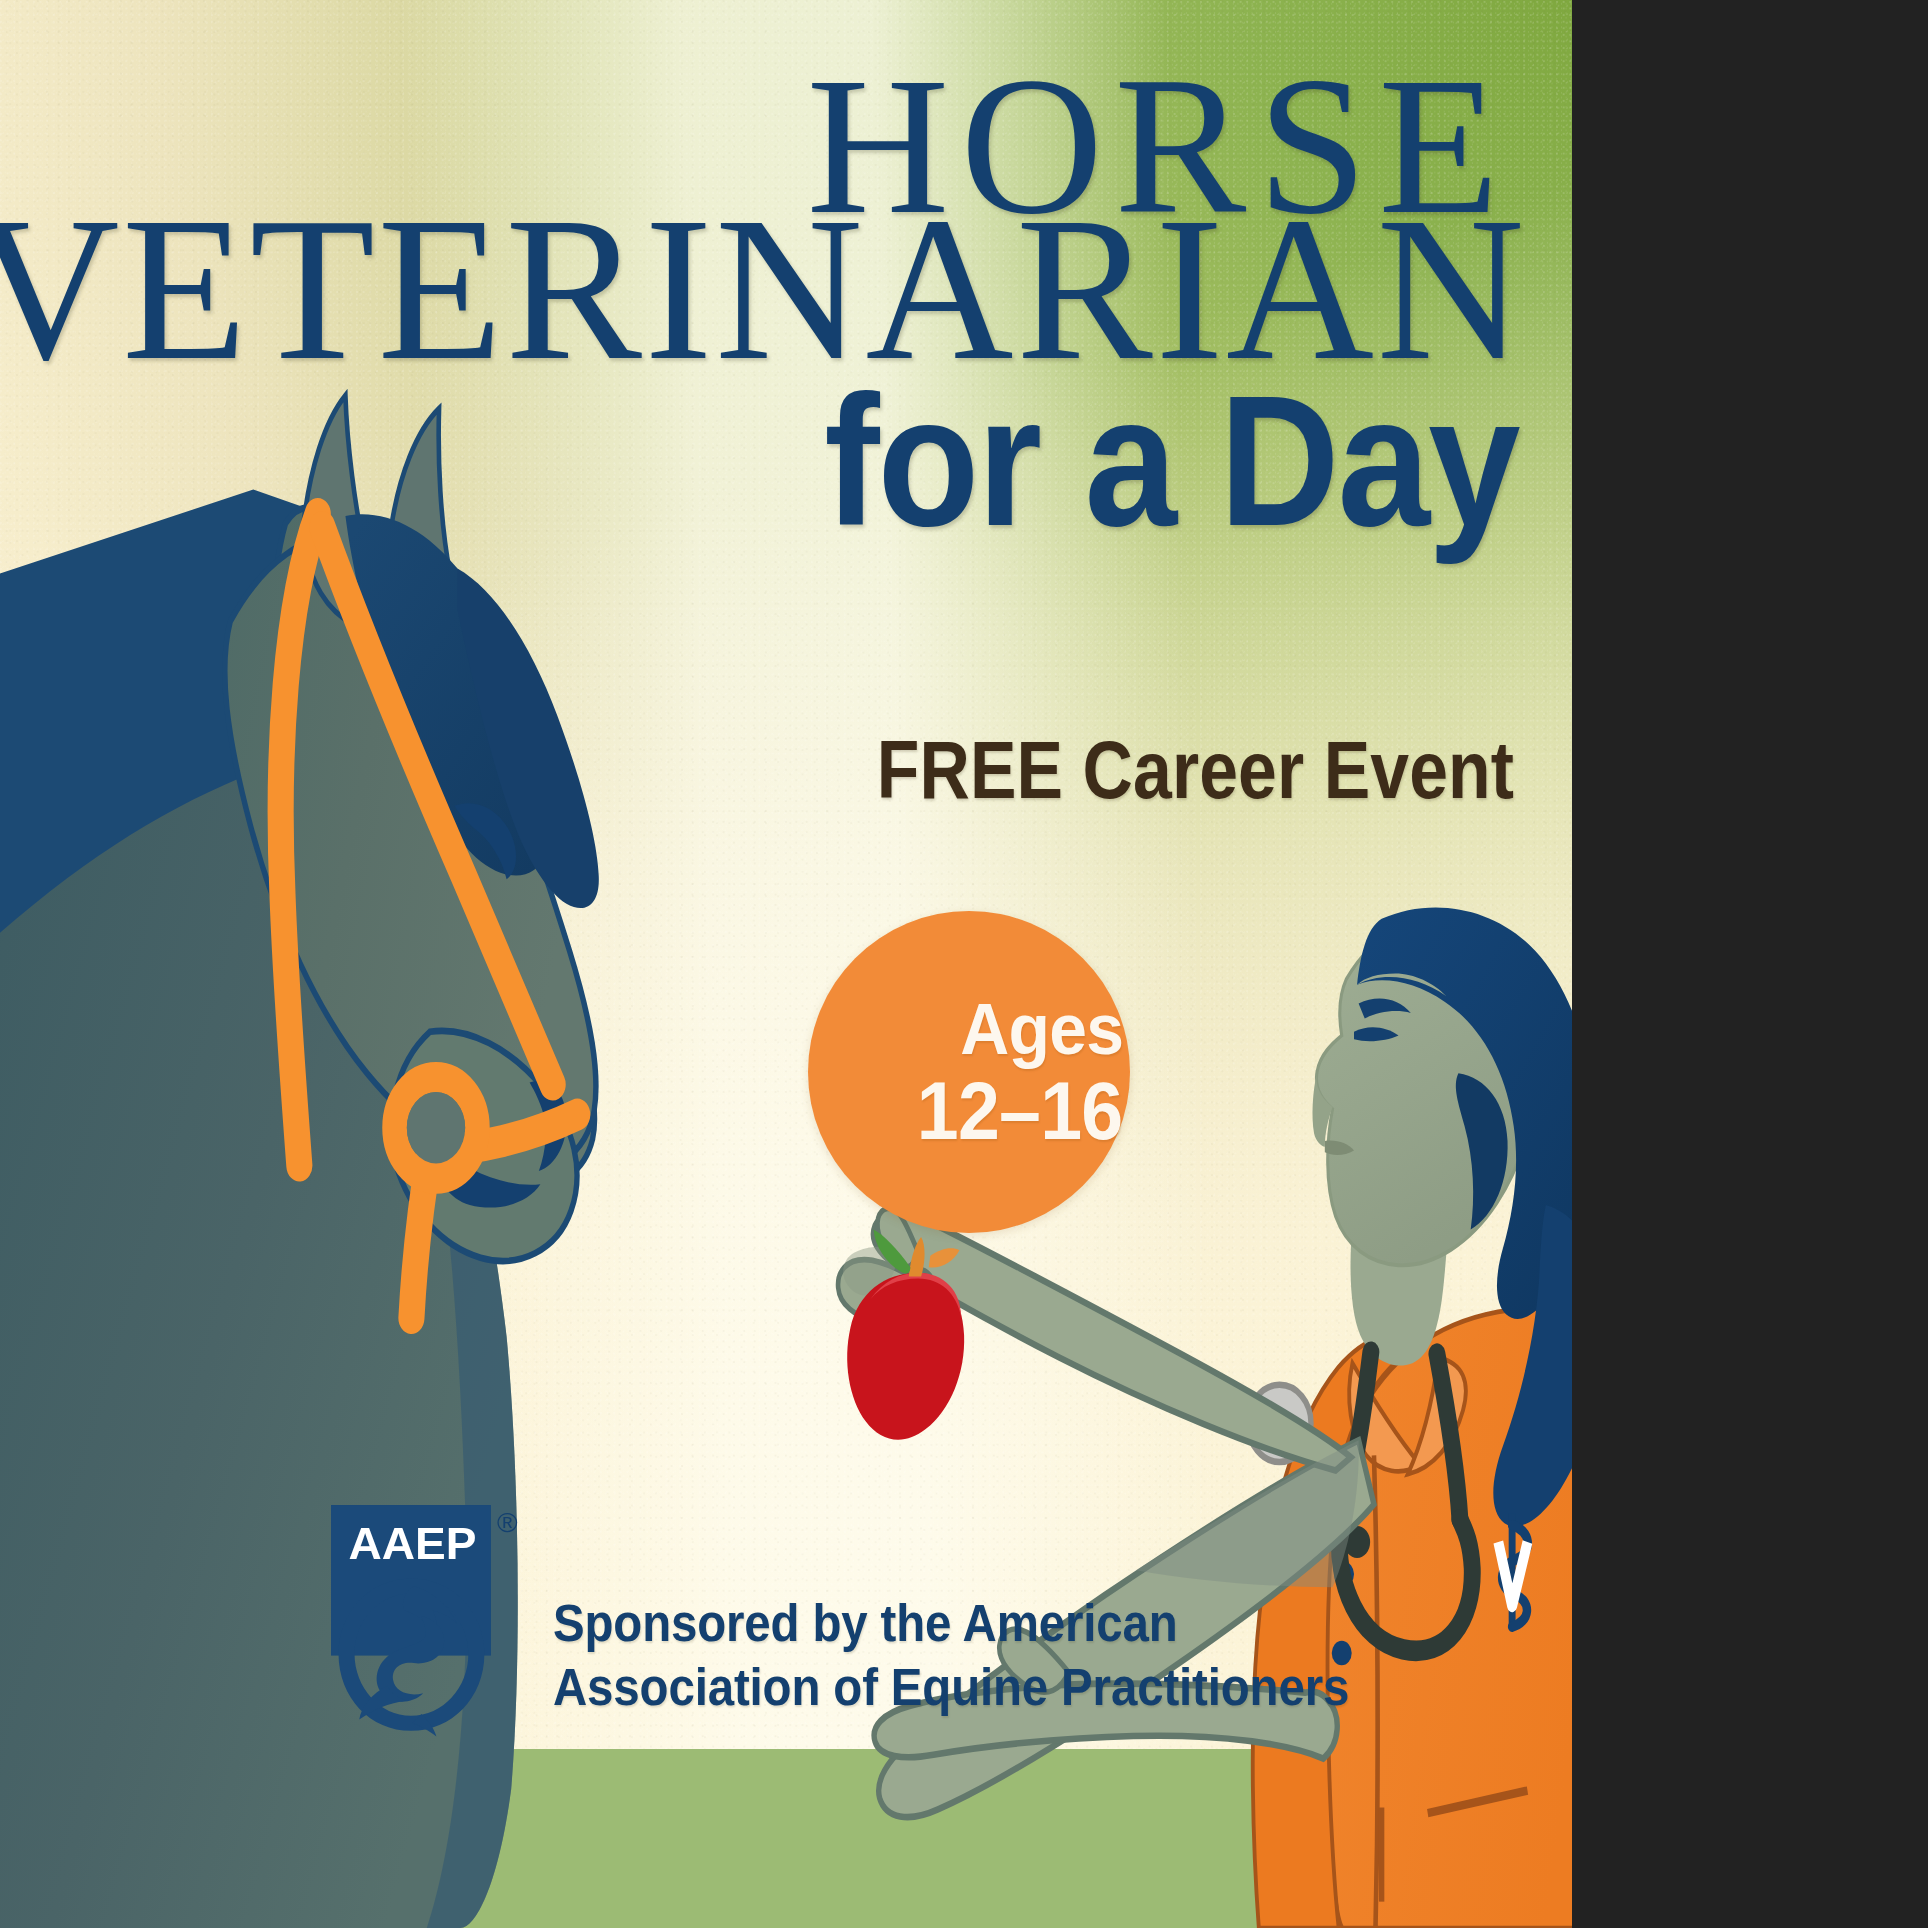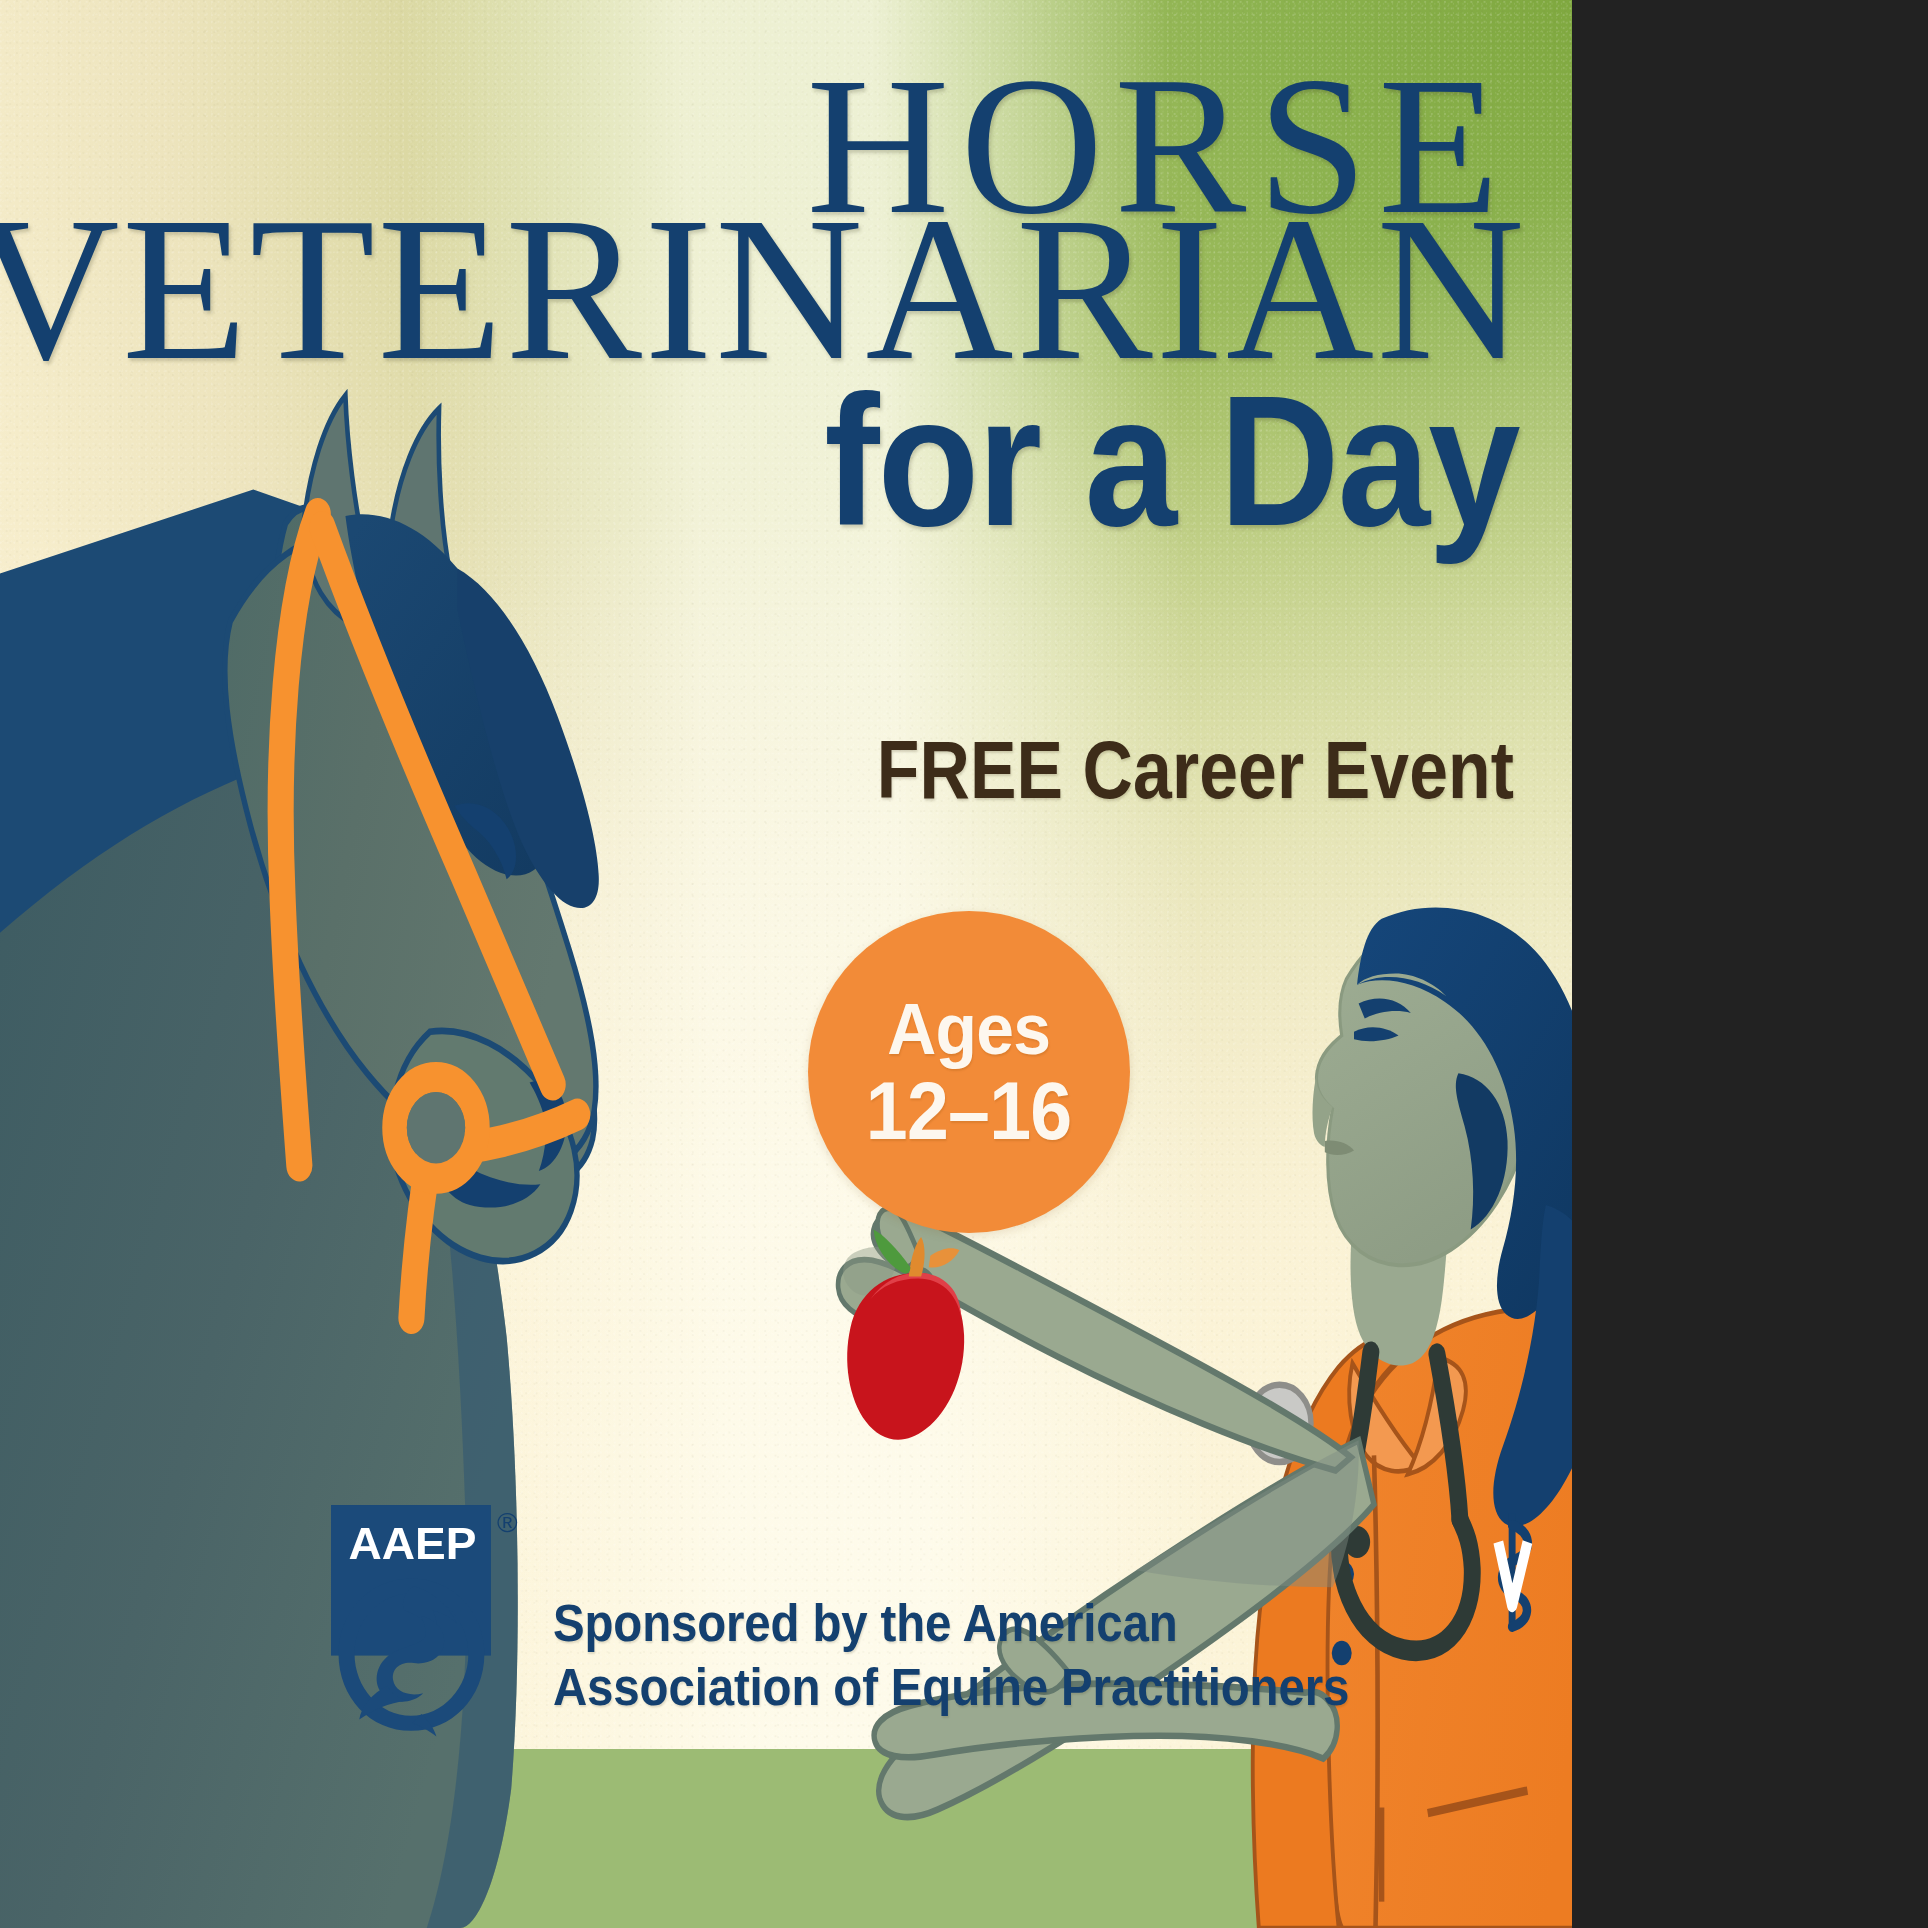--- a/index.html
+++ b/index.html
@@ -100,21 +100,21 @@
     line-height:1;
   }
   
   #ages-badge{
     position:absolute;
     left:808px;top:911px;
     width:322px;height:322px;
     border-radius:50%;
     background:#F28B38;
     display:flex;flex-direction:column;
-    align-items:center;justify-content:center;
+    align-items:flex-end;justify-content:center;
     box-shadow:0 2.8px 9.4px rgba(120,80,20,.14);
   }
   #ages-badge span{
     color:#FDF7EE;
     font-family:"Liberation Sans", sans-serif;
     font-weight:700;
     font-size:73px;
     line-height:1.02;
     letter-spacing:-.01em;
     transform:scaleX(.93);

